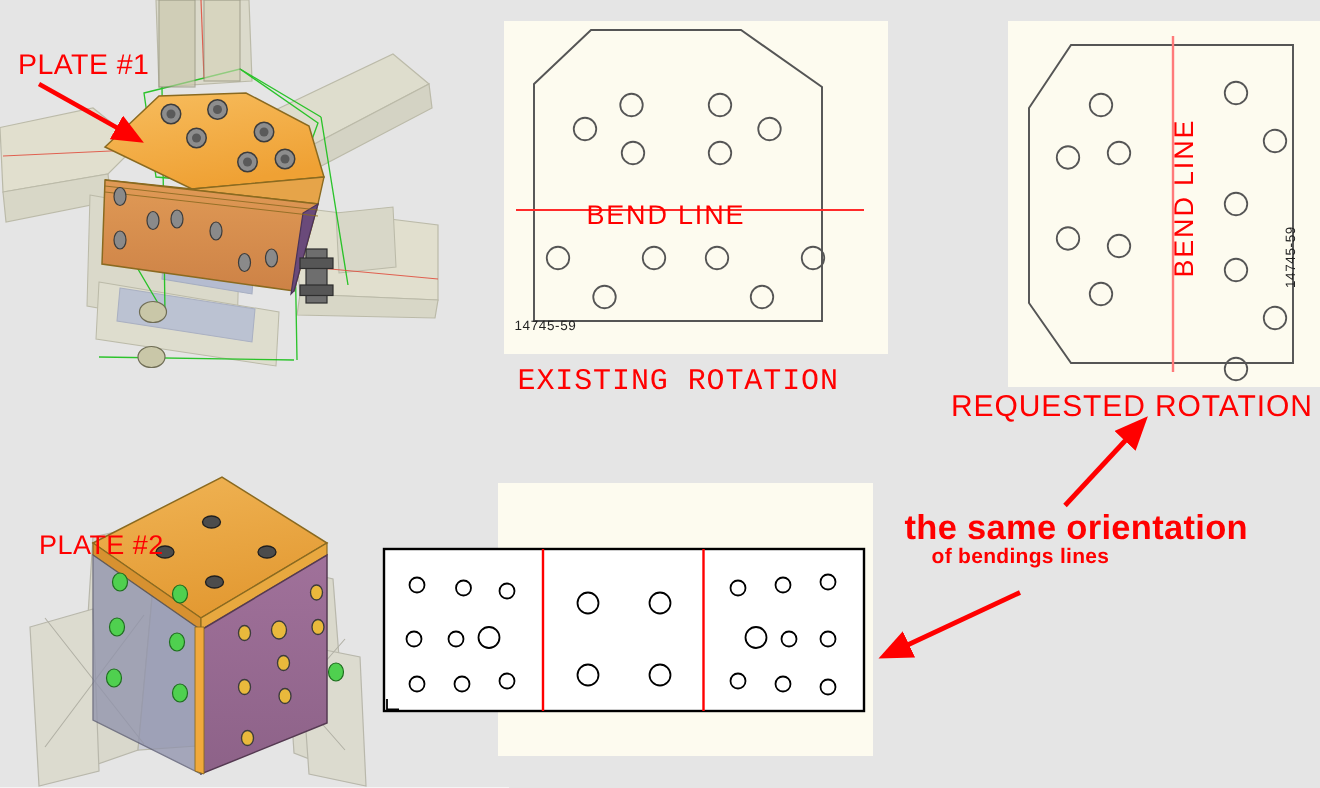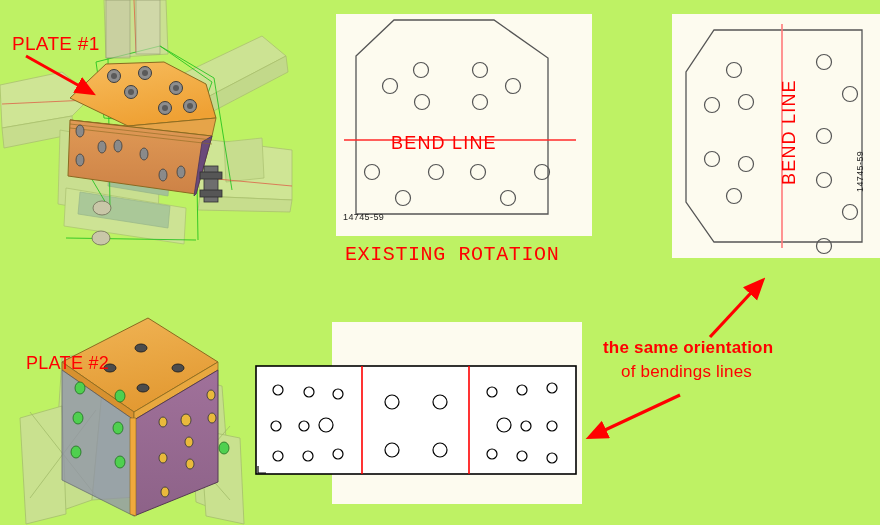--- a/index.html
+++ b/index.html
@@ -12,21 +12,21 @@
     height: 525px;
     position: relative;
     overflow: hidden;
     font-family: "Liberation Sans", sans-serif;
   }
   .stage {
     position: absolute;
     left: 0; top: 0;
     width: 880px;
     height: 525px;
-    background: #bef264;
+    background: #e5e5e5;
   }
   .abs { position: absolute; }
 
   
   .red-label {
     color: #ff0000;
     font-family: "Liberation Sans", sans-serif;
     font-weight: normal;
     white-space: nowrap;
     letter-spacing: 0.3px;
@@ -46,28 +46,28 @@
     letter-spacing: 0.6px;
     font-family: Liberation Mono, monospace;
   }
   .caption-requested {
     left: 634px; top: 260px;
     font-size: 20px;
     letter-spacing: 0.6px;
   }
   .note-line1 {
     left: 603px; top: 338px;
-    font-size: 17px;
+    font-size: 23px;
     font-weight: bold;
     letter-spacing: 0.2px;
   }
   .note-line2 {
     left: 621px; top: 362px;
-    font-size: 17px;
-    font-weight: normal;
+    font-size: 14px;
+    font-weight: bold;
     letter-spacing: 0.2px;
   }
 
   
   .cad-panel {
     background: #fdfbef;
   }
   .panel-existing { left: 336px; top: 14px; width: 256px; height: 222px; }
   .panel-requested { left: 672px; top: 14px; width: 208px; height: 244px; }
   .panel-flat { left: 332px; top: 322px; width: 250px; height: 182px; }
@@ -348,20 +348,21 @@
         <circle cx="178" cy="80" r="7.5"></circle>
         <circle cx="152" cy="122" r="7.5"></circle>
         <circle cx="152" cy="166" r="7.5"></circle>
         <circle cx="178" cy="198" r="7.5"></circle>
         <circle cx="152" cy="232" r="7.5"></circle>
       </g>
     </svg>
   </div>
   <div class="abs bendline-v">BEND LINE</div>
   <div class="abs dwg-no dwg-no-right">14745-59</div>
+  <div class="abs red-label caption-requested">REQUESTED ROTATION</div>
 
   <div class="abs cad-panel panel-flat"></div>
   <svg class="abs" style="left:250px; top:360px;" width="340" height="125">
     <rect x="6" y="6" width="320" height="108" fill="#ffffff" stroke="#000000" stroke-width="1.6"></rect>
     <line x1="112" y1="6" x2="112" y2="114" stroke="#ff0000" stroke-width="1.6"></line>
     <line x1="219" y1="6" x2="219" y2="114" stroke="#ff0000" stroke-width="1.6"></line>
     <g fill="none" stroke="#000000" stroke-width="1.2">
       <circle cx="28" cy="30" r="5"></circle>
       <circle cx="59" cy="32" r="5"></circle>
       <circle cx="88" cy="34" r="5"></circle>

